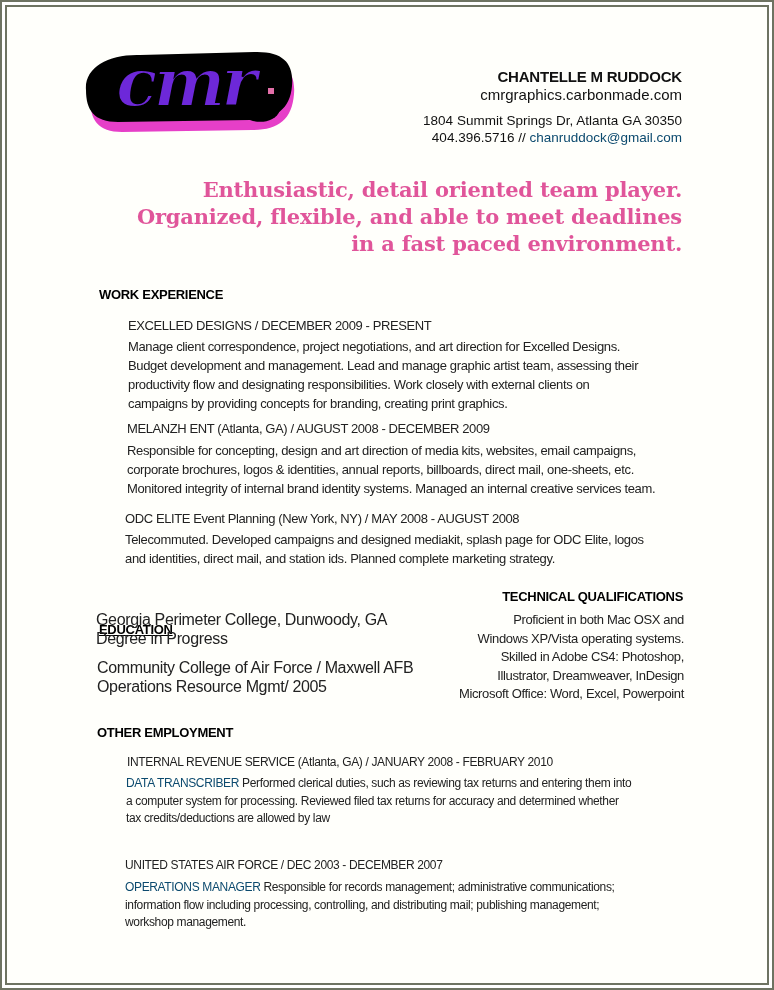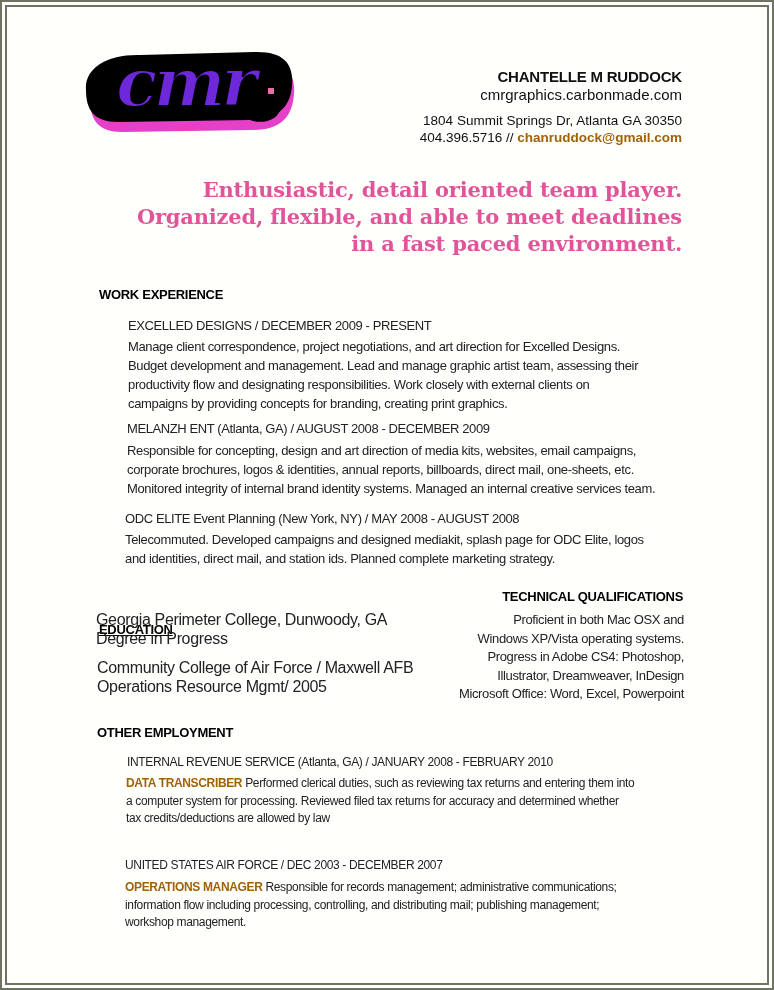--- a/index.html
+++ b/index.html
@@ -31,21 +31,21 @@
   .tagline {
     position:absolute; right:92px; text-align:right;
     font-family:"DejaVu Serif", serif; font-weight:bold; color:#e0559a;
     font-size:21px; line-height:27px; letter-spacing:-0.2px;
   }
 
   .section-head { position:absolute; font-weight:bold; font-size:13px; color:#000; letter-spacing:-0.3px; }
   .job-title { position:absolute; font-size:13px; color:#222; letter-spacing:-0.4px; }
   .para { position:absolute; font-size:13px; line-height:19px; color:#222; letter-spacing:-0.35px; white-space:nowrap; }
   .small { font-size:12px; line-height:17.5px; letter-spacing:-0.35px; }
-  .bold { font-weight:bold; color:#a16207; }
+  .bold { font-weight:normal; color:#0c4a6e; }
   .tech { position:absolute; right:90px; text-align:right; font-size:13px; line-height:18.5px; color:#222; letter-spacing:-0.35px; }
   .edu { position:absolute; font-size:16px; line-height:18.5px; color:#222; letter-spacing:-0.35px; }
 </style>
 </head>
 <body>
 
 <div class="frame-outer"></div>
 <div class="frame-inner"></div>
 
 <div class="logo">
@@ -104,21 +104,21 @@
 </div>
 <div class="edu" style="left:97px; top:659px;">
   <div>Community College of Air Force / Maxwell AFB</div>
   <div>Operations Resource Mgmt/ 2005</div>
 </div>
 
 <div class="section-head" style="right:91px; top:589px;">TECHNICAL QUALIFICATIONS</div>
 <div class="tech" style="top:611px;">
   <div>Proficient in both Mac OSX and</div>
   <div>Windows XP/Vista operating systems.</div>
-  <div>Progress in Adobe CS4: Photoshop,</div>
+  <div>Skilled in Adobe CS4: Photoshop,</div>
   <div>Illustrator, Dreamweaver, InDesign</div>
   <div>Microsoft Office: Word, Excel, Powerpoint</div>
 </div>
 
 <div class="section-head" style="left:97px; top:725px;">OTHER EMPLOYMENT</div>
 
 <div class="job-title small" style="left:127px; top:754px;">INTERNAL REVENUE SERVICE (Atlanta, GA) / JANUARY 2008 - FEBRUARY 2010</div>
 <div class="para small" style="left:126px; top:775px;">
   <div><span class="bold">DATA TRANSCRIBER</span><span> Performed clerical duties, such as reviewing tax returns and entering them into</span></div>
   <div>a computer system for processing. Reviewed filed tax returns for accuracy and determined whether</div>

